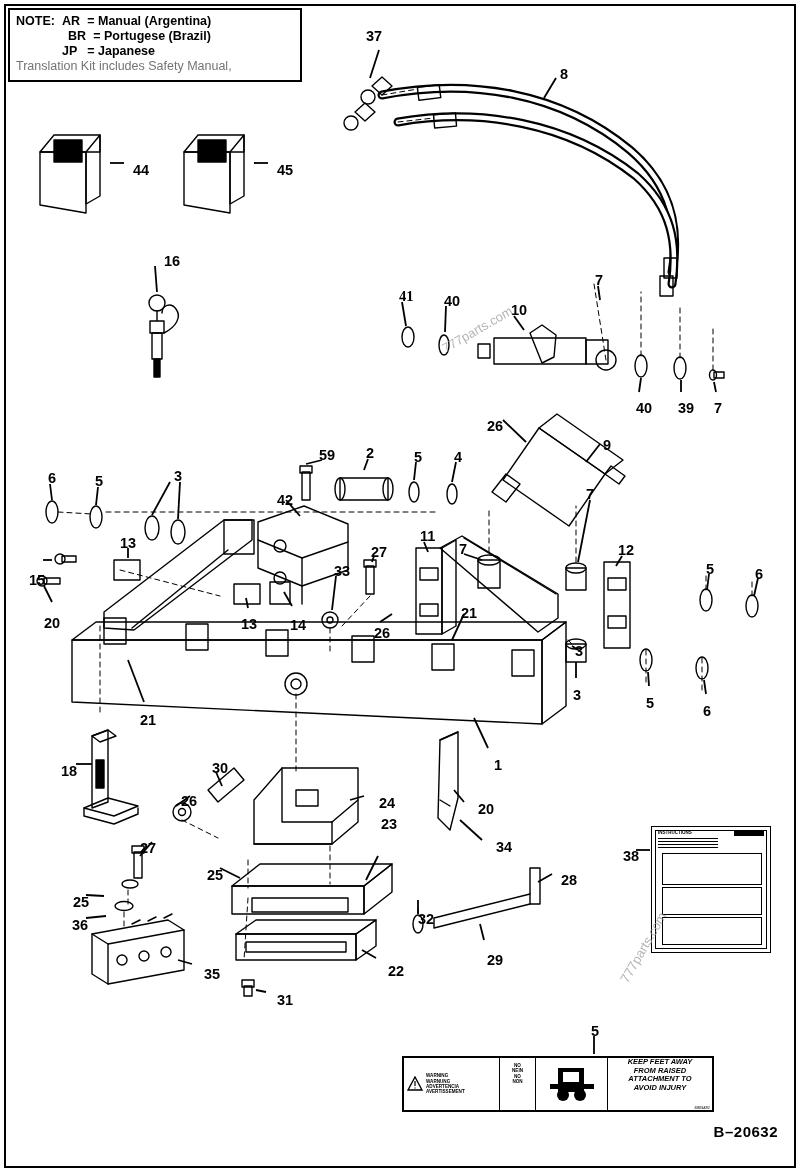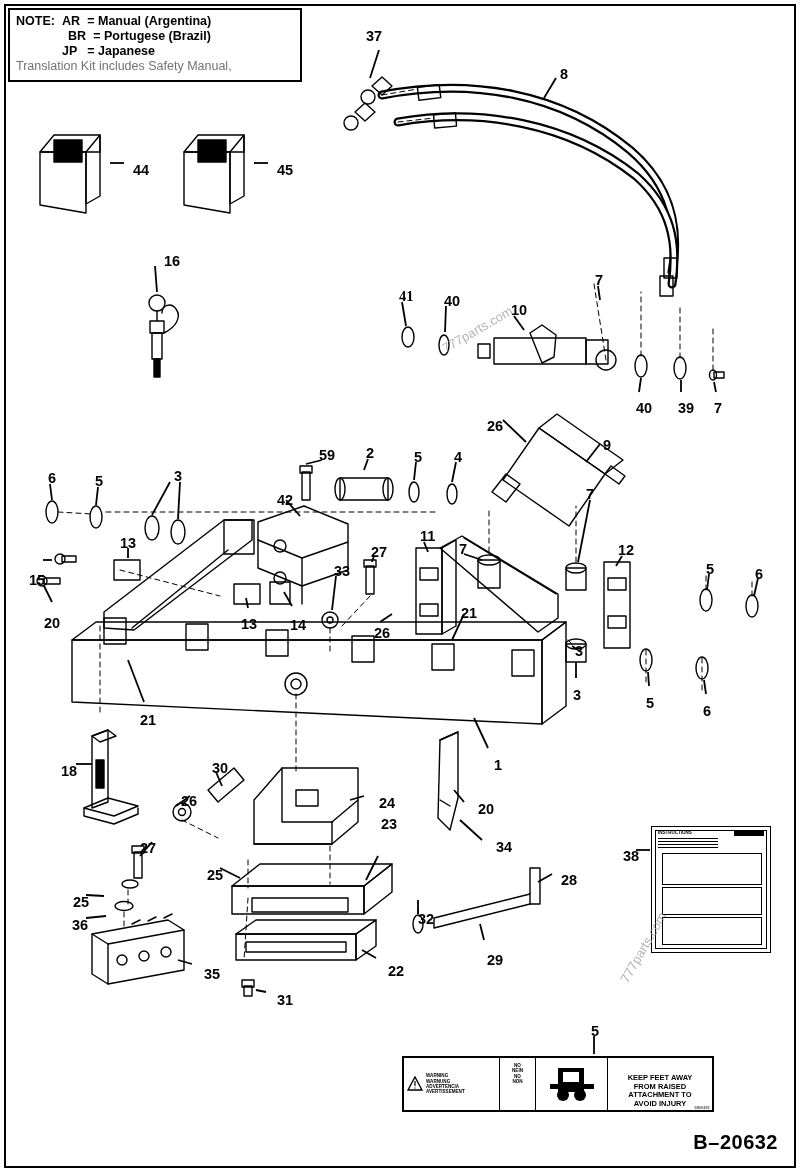--- a/index.html
+++ b/index.html
@@ -9,21 +9,21 @@
   .note-box{position:absolute;left:8px;top:8px;width:294px;box-sizing:border-box;border:2px solid #000;background:#fff;padding:4px 6px 6px 6px;}
   .note-row{display:flex;font-size:12.5px;font-weight:bold;line-height:15px;color:#000;}
   .note-row .lbl{width:46px;text-align:left;}
   .note-row .lbl.ind{padding-left:24px;width:22px;}
   .note-row .eq{width:14px;text-align:center;}
   .note-row .val{flex:1;}
   .note-line{font-size:12.5px;font-weight:normal;line-height:15px;color:#737373;}
   .num{position:absolute;font-size:14.5px;font-weight:bold;color:#000;letter-spacing:0px;}
   .draw{position:absolute;left:0;top:0;width:800px;height:1172px;pointer-events:none;}
   .wm{position:absolute;color:#9b9b9b;font-size:13px;opacity:.75;}
-  .code{position:absolute;right:22px;bottom:18px;font-size:20px;font-weight:bold;color:#000;letter-spacing:.5px;}
+  .code{position:absolute;right:22px;bottom:32px;font-size:15px;font-weight:bold;color:#000;letter-spacing:.5px;}
   .instr-box{position:absolute;left:651px;top:826px;width:118px;height:125px;border:1.5px solid #000;background:#fff;}
   .instr-inner{position:absolute;left:3px;top:3px;right:3px;bottom:3px;border:1px solid #000;}
   .instr-title{position:absolute;left:6px;top:3px;font-size:4.5px;font-weight:bold;}
   .instr-lines{position:absolute;left:6px;top:11px;width:60px;}
   .instr-lines div{height:1px;background:#000;margin-bottom:2px;}
   .instr-dark{position:absolute;right:6px;top:3px;width:30px;height:6px;background:#000;}
   .instr-cell{position:absolute;border:1px solid #000;}
   .decal{position:absolute;left:402px;top:1056px;width:308px;height:52px;border:2px solid #000;background:#fff;display:flex;}
   .decal-sec{border-right:1.5px solid #000;box-sizing:border-box;position:relative;}
   .decal-txt{font-size:4.6px;font-weight:bold;line-height:5.4px;color:#000;}
@@ -434,21 +434,21 @@
     <div class="decal-sec" style="width:72px;position:relative;">
       <svg width="72" height="48" viewBox="0 0 72 48">
         <rect x="22" y="10" width="26" height="24" fill="#000"></rect>
         <rect x="27" y="14" width="16" height="10" fill="#fff"></rect>
         <circle cx="27" cy="37" r="6" fill="#000"></circle>
         <circle cx="44" cy="37" r="6" fill="#000"></circle>
         <rect x="14" y="26" width="10" height="5" fill="#000"></rect>
         <rect x="48" y="26" width="10" height="5" fill="#000"></rect>
       </svg>
     </div>
-    <div class="decal-sec" style="flex:1;border-right:none;padding:16px 2px;position:relative;">
+    <div class="decal-sec" style="flex:1;border-right:none;padding:0 2px;position:relative;font-style:italic;">
       <div class="kfa">KEEP FEET AWAY</div>
       <div class="kfa">FROM RAISED</div>
       <div class="kfa">ATTACHMENT TO</div>
       <div class="kfa">AVOID INJURY</div>
       <div style="position:absolute;right:2px;bottom:0px;font-size:4px;">6809481</div>
     </div>
   </div>
 
   <div class="wm" style="left:438px;top:322px;transform:rotate(-30deg);">777parts.com</div>
   <div class="wm" style="left:604px;top:940px;transform:rotate(-60deg);">777parts.com</div>

